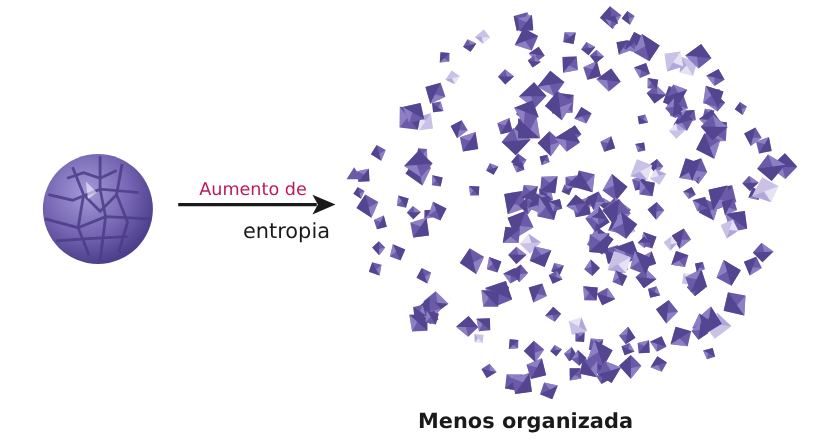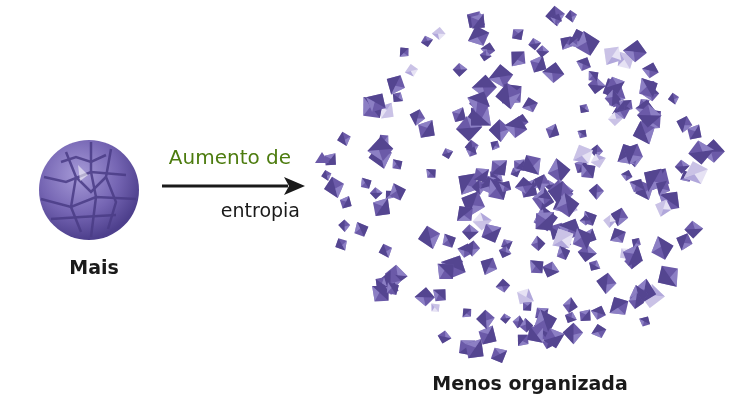--- a/index.html
+++ b/index.html
@@ -1,27 +1,27 @@
 <!DOCTYPE html>
 <html><head>
 <meta charset="utf-8">
 <style>
   html, body { margin: 0; padding: 0; background: #ffffff; }
   body { width: 747px; height: 404px; position: relative; overflow: hidden;
          font-family: "DejaVu Sans", sans-serif; }
   .sphere { position: absolute; left: 36px; top: 137px; width: 106px; height: 106px; }
   .label-left { position: absolute; left: 36px; top: 254px; width: 116px; text-align: center;
                 font-weight: bold; font-size: 19px; line-height: 26px; color: #1a1a1a; }
-  .arrow-top { position: absolute; left: 160px; top: 145px; width: 140px; text-align: center;
-               font-size: 20px; color: #4d7c0f; }
+  .arrow-top { position: absolute; left: 160px; top: 162px; width: 140px; text-align: center;
+               font-size: 16px; color: #be185d; }
   .arrow-bottom { position: absolute; left: 160px; top: 199px; width: 140px; text-align: right;
                   font-size: 19px; color: #1a1a1a; }
   .arrow { position: absolute; left: 160px; top: 176px; width: 146px; height: 20px; }
   .cloud { position: absolute; left: 0; top: 0; width: 747px; height: 404px; }
-  .label-right { position: absolute; left: 380px; top: 372px; width: 300px; text-align: center;
+  .label-right { position: absolute; left: 380px; top: 372px; width: 300px; text-align: left;
                  font-weight: bold; font-size: 19px; color: #1a1a1a; }
 </style>
 </head>
 <body>
 
 <svg class="sphere" viewBox="0 0 106 106">
   <defs>
     <radialGradient id="sg" cx="40%" cy="35%" r="65%">
       <stop offset="0%" stop-color="#a79bd8"></stop>
       <stop offset="60%" stop-color="#7565b3"></stop>
@@ -36,21 +36,20 @@
     <path d="M8 40 L30 45 L55 35 L90 38"></path>
     <path d="M5 62 L35 70 L60 60 L100 62"></path>
     <path d="M15 82 L45 80 L80 78"></path>
     <path d="M40 40 L55 55 L70 40"></path>
     <path d="M25 25 L40 20 L55 25 L70 18"></path>
   </g>
   <path d="M42 28 L52 38 L44 44 Z" fill="#ffffff" opacity="0.55"></path>
 </svg>
 
 <div class="label-left">
-  <div>Mais</div>
 </div>
 
 <div class="arrow-top">Aumento de</div>
 <svg class="arrow" viewBox="0 0 146 20">
   <line x1="2" y1="10" x2="128" y2="10" stroke="#1a1a1a" stroke-width="3"></line>
   <polygon points="124,1 145,10 124,19 129,10" fill="#1a1a1a"></polygon>
 </svg>
 <div class="arrow-bottom">entropia</div>
 
 <svg class="cloud" id="cloud" viewBox="0 0 747 404">

